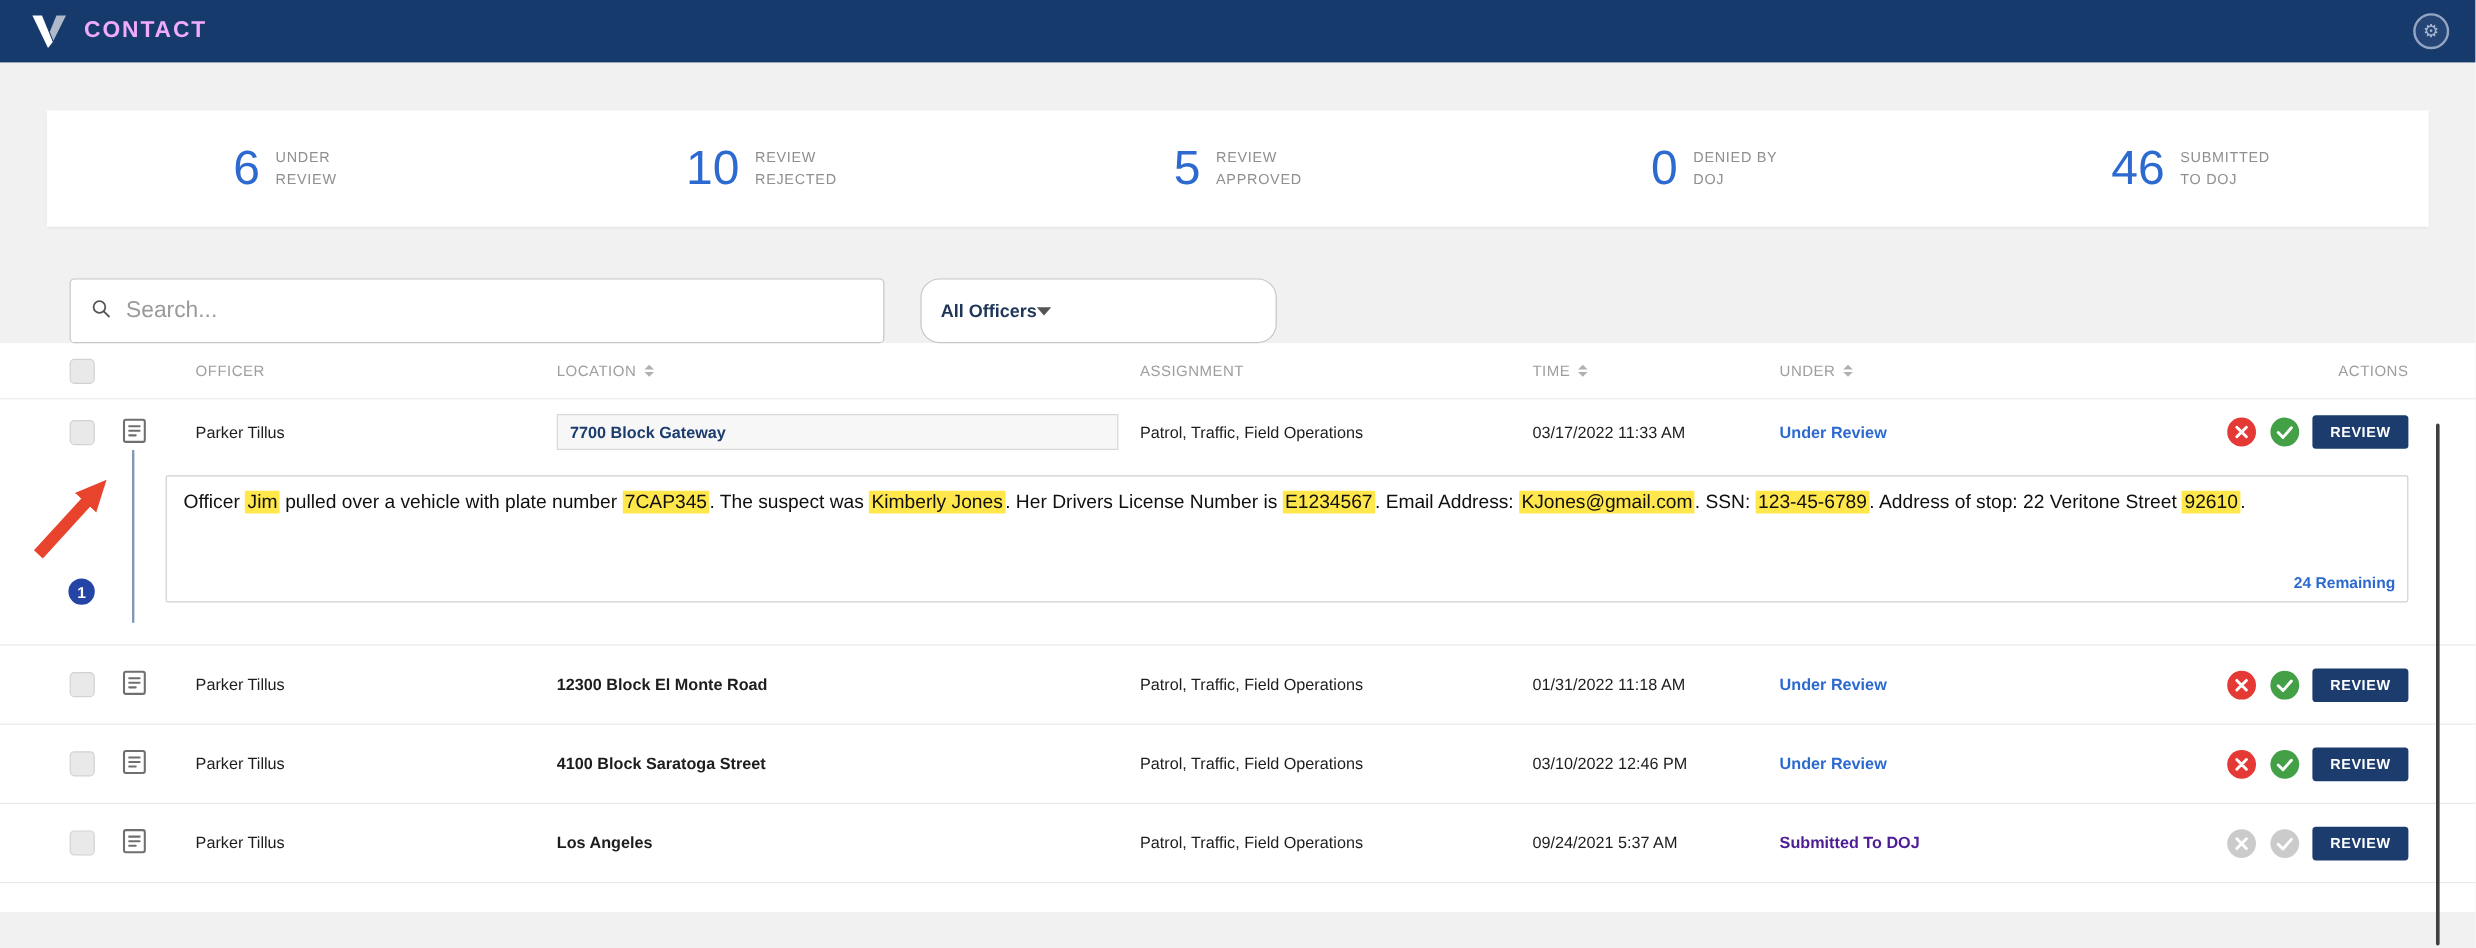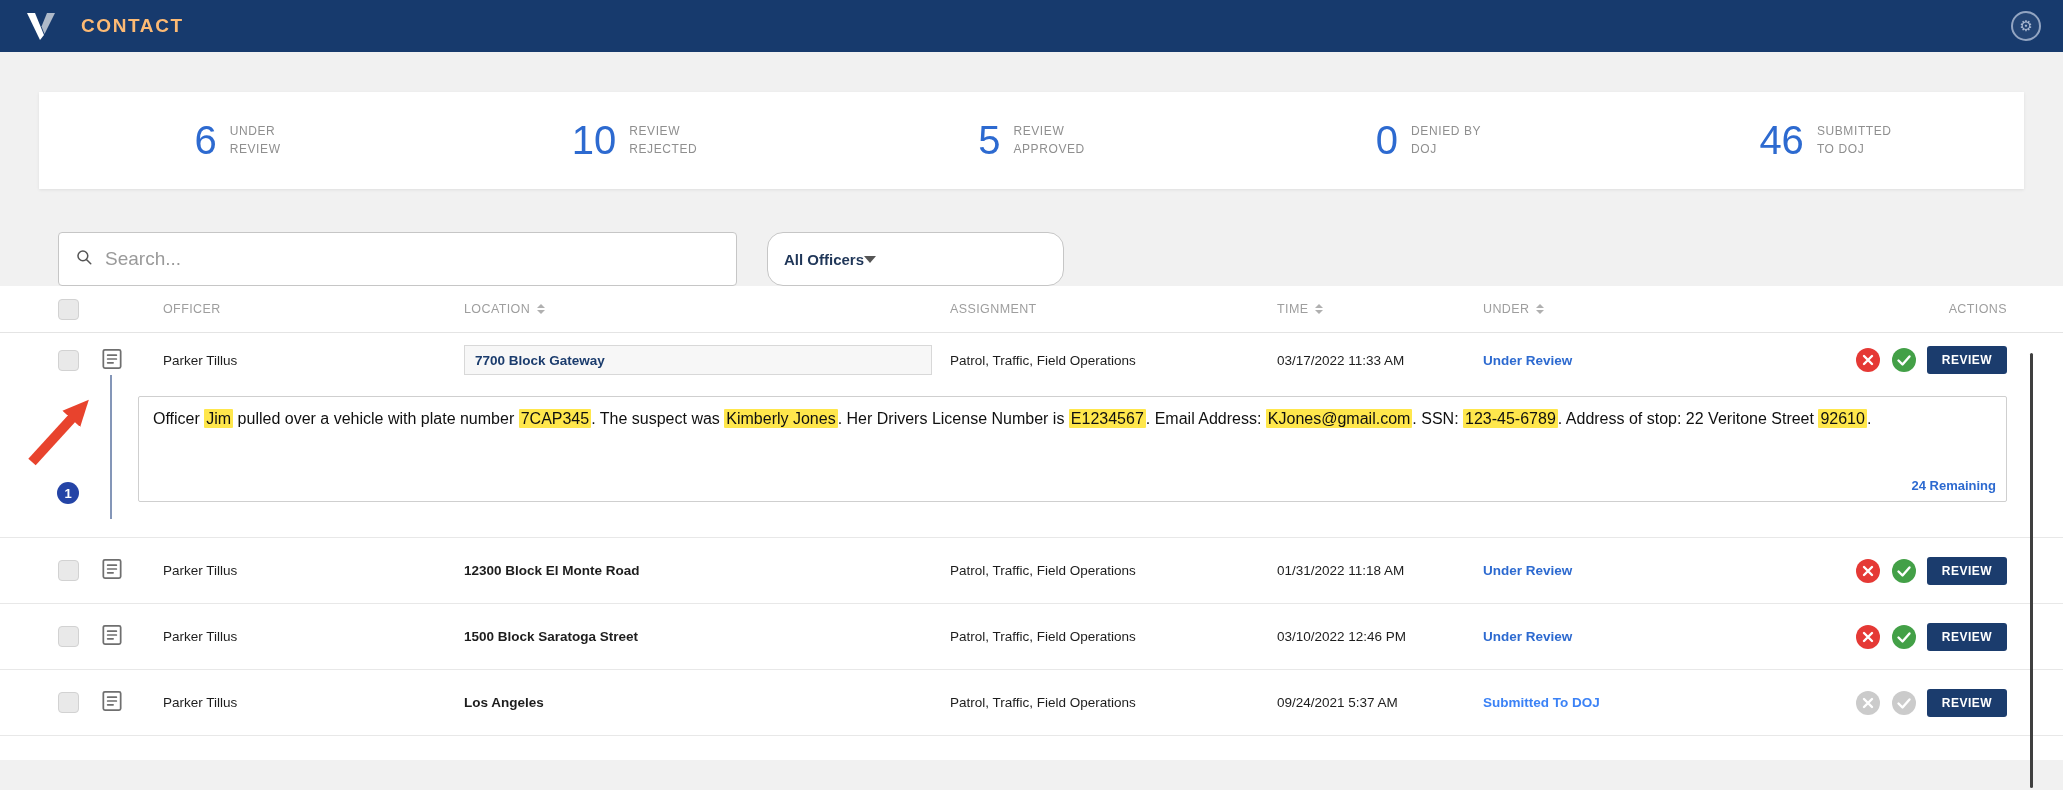--- a/index.html
+++ b/index.html
@@ -2,21 +2,21 @@
 <html style="--topbar-navy: #173a6d; --navy: #1b3c6d; --accent-blue: #2d6ad0; --green: #43a047; --red: #e53935; --highlight: #ffe74c; --annotation-red: #e8432d; --badge-blue: #2444a6;"><head>
 <meta charset="utf-8">
 <style>
   *{margin:0;padding:0;box-sizing:border-box}
   html,body{width:2063px;height:790px}
   body{font-family:"Liberation Sans",sans-serif;background:#f1f1f1;position:relative;overflow:hidden}
 
   
   .topbar{height:52px;background:var(--topbar-navy,#173a6d);display:flex;align-items:center;padding:0 24px;position:relative}
   .logo{display:flex;align-items:center}
-  .app-title{color:#fdba74;font-size:19px;font-weight:700;letter-spacing:1.6px;margin-left:23px}
+  .app-title{color:#f0abfc;font-size:19px;font-weight:700;letter-spacing:1.6px;margin-left:12px}
   .gear{position:absolute;right:22px;width:30px;height:30px;border:2px solid #93a5c2;border-radius:50%;display:flex;align-items:center;justify-content:center;color:#a9b8d2;font-size:15px;cursor:pointer;background:rgba(255,255,255,.06)}
 
   
   .stats-card{margin:40px 39px 0;height:97px;background:#fff;box-shadow:0 1px 3px rgba(0,0,0,.08);display:flex;align-items:center}
   .stat{flex:1;display:flex;align-items:center;justify-content:center;gap:13px}
   .stat-number{font-size:40px;color:var(--accent-blue,#2d6ad0);font-weight:400}
   .stat-label{font-size:12px;color:#8f8f8f;letter-spacing:.6px;line-height:1.45;text-transform:uppercase}
 
   
   .filters{display:flex;margin:43px 0 0 58px;gap:30px}
@@ -271,21 +271,21 @@
       <span class="doc-icon">
         <svg width="26" height="26" viewBox="0 0 24 24" fill="none" stroke="#6f6f6f" stroke-width="1.6" stroke-linecap="round">
           <rect x="4" y="3.5" width="16" height="17" rx="1.5"></rect>
           <line x1="8" y1="8.5" x2="16" y2="8.5"></line>
           <line x1="8" y1="12" x2="16" y2="12"></line>
           <line x1="8" y1="15.5" x2="13" y2="15.5"></line>
         </svg>
       </span>
     </div>
     <div class="officer">Parker Tillus</div>
-    <div class="location">1500 Block Saratoga Street</div>
+    <div class="location">4100 Block Saratoga Street</div>
     <div class="assignment">Patrol, Traffic, Field Operations</div>
     <div class="time">03/10/2022 12:46 PM</div>
     <div class="status" style="color: rgb(45, 106, 208);">Under Review</div>
     <div class="actions">
       <span class="icon-btn reject">
         <svg width="26" height="26" viewBox="0 0 26 26">
           <circle cx="13" cy="13" r="12"></circle>
           <path d="M9 9 L17 17 M17 9 L9 17" stroke="#fff" stroke-width="2.4" stroke-linecap="round" fill="none"></path>
         </svg>
       </span>
@@ -310,21 +310,21 @@
           <line x1="8" y1="8.5" x2="16" y2="8.5"></line>
           <line x1="8" y1="12" x2="16" y2="12"></line>
           <line x1="8" y1="15.5" x2="13" y2="15.5"></line>
         </svg>
       </span>
     </div>
     <div class="officer">Parker Tillus</div>
     <div class="location">Los Angeles</div>
     <div class="assignment">Patrol, Traffic, Field Operations</div>
     <div class="time">09/24/2021 5:37 AM</div>
-    <div class="status" style="color: #3b82f6;">Submitted To DOJ</div>
+    <div class="status" style="color: #4c1d95;">Submitted To DOJ</div>
     <div class="actions">
       <span class="icon-btn reject disabled">
         <svg width="26" height="26" viewBox="0 0 26 26">
           <circle cx="13" cy="13" r="12"></circle>
           <path d="M9 9 L17 17 M17 9 L9 17" stroke="#fff" stroke-width="2.4" stroke-linecap="round" fill="none"></path>
         </svg>
       </span>
       <span class="icon-btn approve disabled">
         <svg width="26" height="26" viewBox="0 0 26 26">
           <circle cx="13" cy="13" r="12"></circle>

